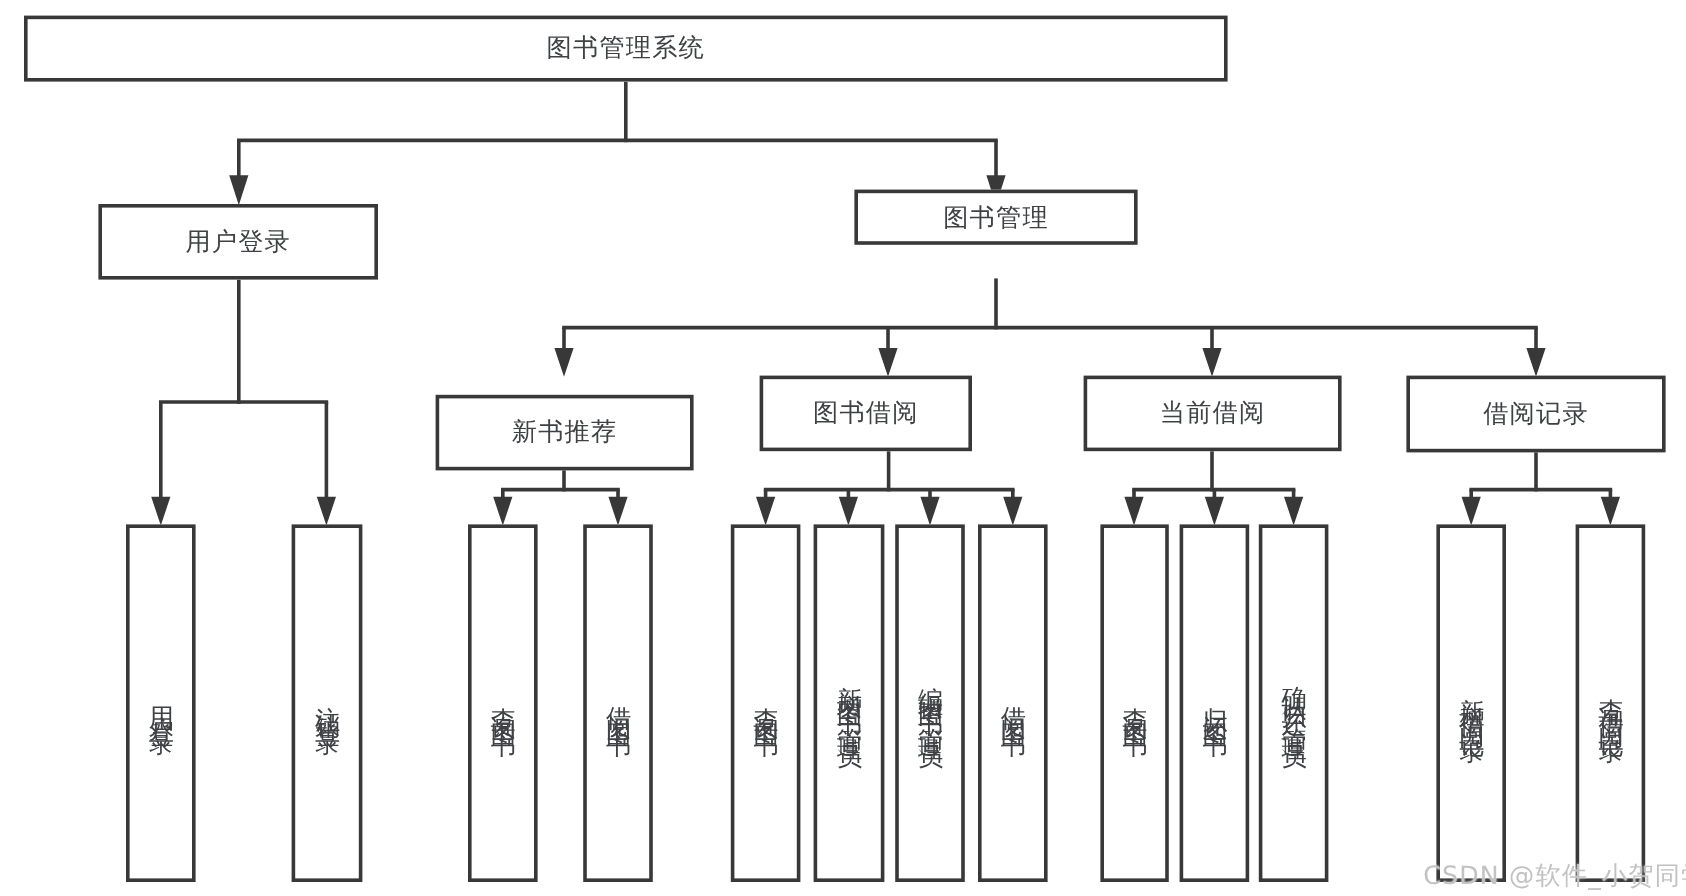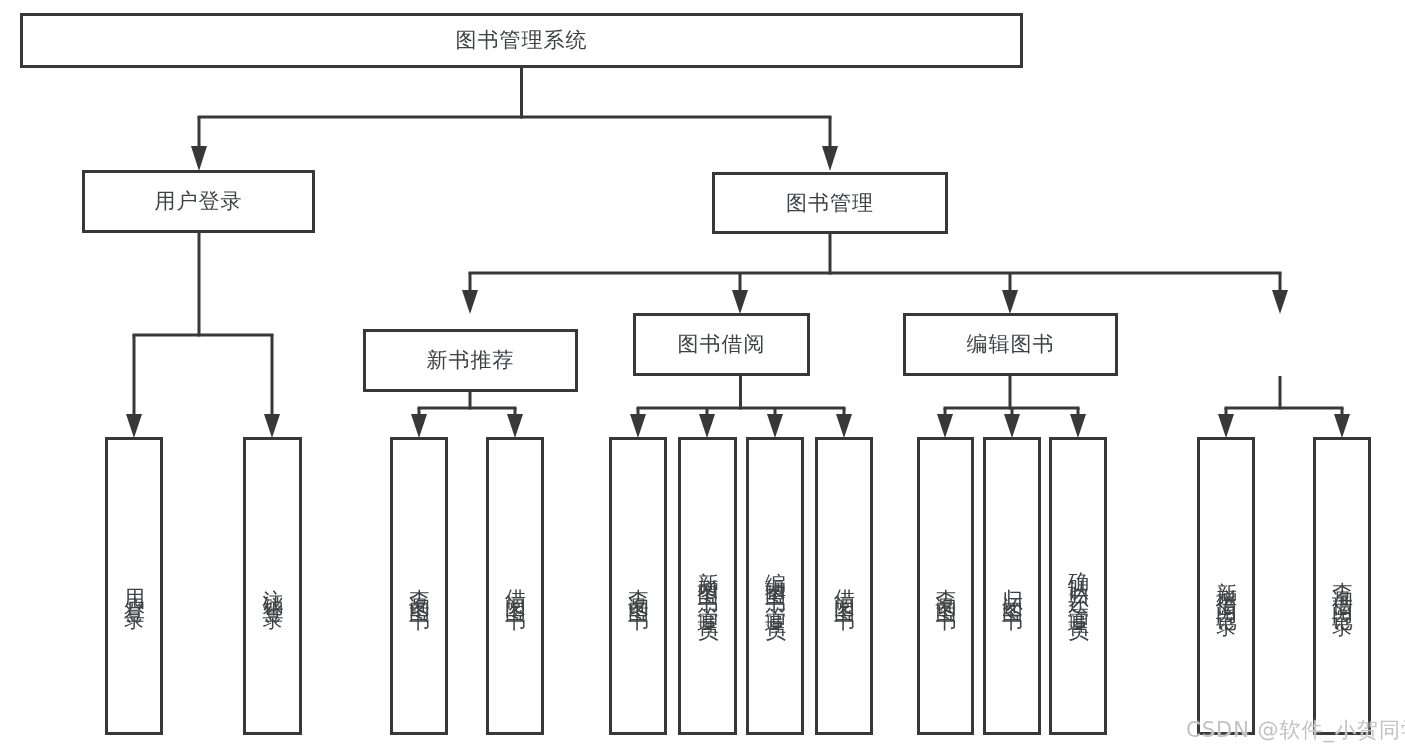--- a/index.html
+++ b/index.html
@@ -123,25 +123,26 @@
       <polygon points="1070,414 1086,414 1078,438"></polygon>
 
       <polygon points="1218,414 1234,414 1226,438"></polygon>
       <polygon points="1334,414 1350,414 1342,438"></polygon>
     </g>
   </svg>
 
   <div class="node h" style="left:20px;top:13px;width:1003px;height:55px">图书管理系统</div>
 
   <div class="node h" style="left:82px;top:170px;width:233px;height:63px">用户登录</div>
-  <div class="node h" style="left:712px;top:172px;width:236px;height:62px">图书管理</div>
+  <div class="node h" style="left:712px;top:158px;width:236px;height:46px">图书管理</div>
 
   <div class="node h" style="left:363px;top:329px;width:215px;height:63px">新书推荐</div>
   <div class="node h" style="left:633px;top:313px;width:177px;height:63px">图书借阅</div>
-  <div class="node h" style="left:903px;top:313px;width:215px;height:63px">编辑图书</div>
+  <div class="node h" style="left:903px;top:313px;width:215px;height:63px">当前借阅</div>
+  <div class="node h" style="left:1172px;top:313px;width:216px;height:64px">借阅记录</div>
 
   <div class="node v" style="left:105px;top:437px;width:58px;height:298px">用户登录</div>
   <div class="node v" style="left:243px;top:437px;width:59px;height:298px">注销登录</div>
 
   <div class="node v" style="left:390px;top:437px;width:58px;height:298px">查询图书</div>
   <div class="node v" style="left:486px;top:437px;width:58px;height:298px">借阅图书</div>
 
   <div class="node v" style="left:609px;top:437px;width:58px;height:298px">查询图书</div>
   <div class="node v" style="left:678px;top:437px;width:59px;height:298px">新增图书（管理员）</div>
   <div class="node v" style="left:746px;top:437px;width:58px;height:298px">编辑图书（管理员）</div>

